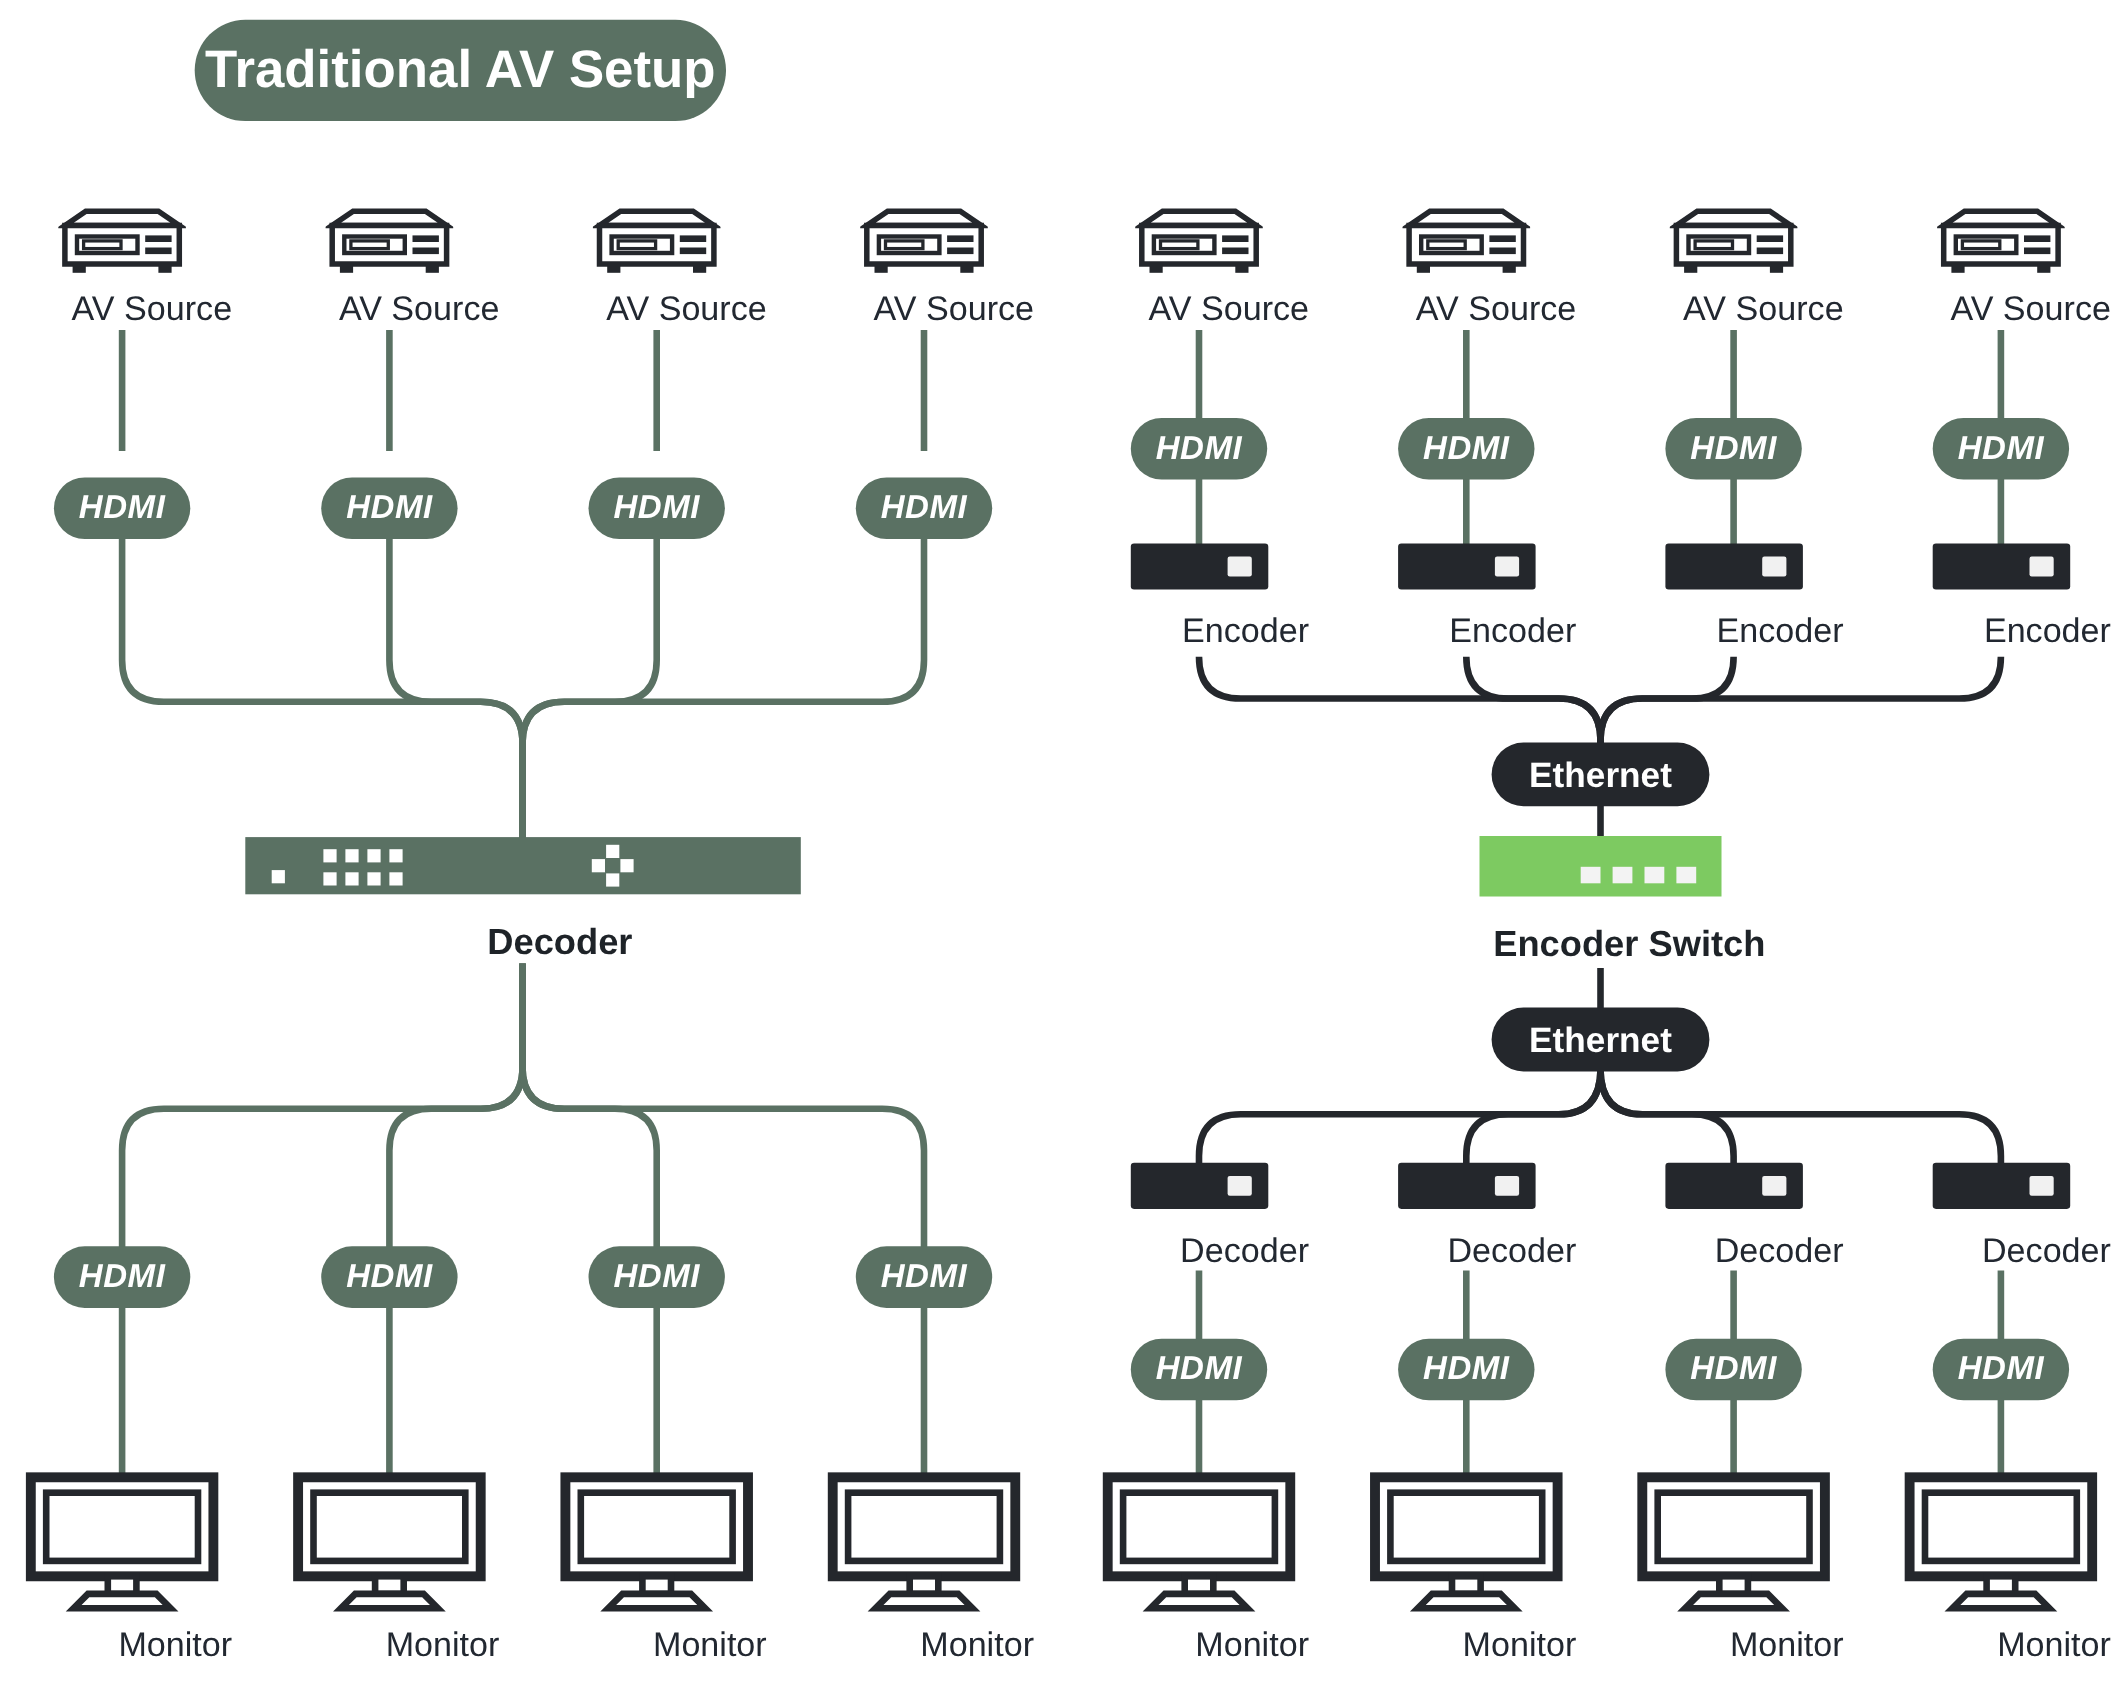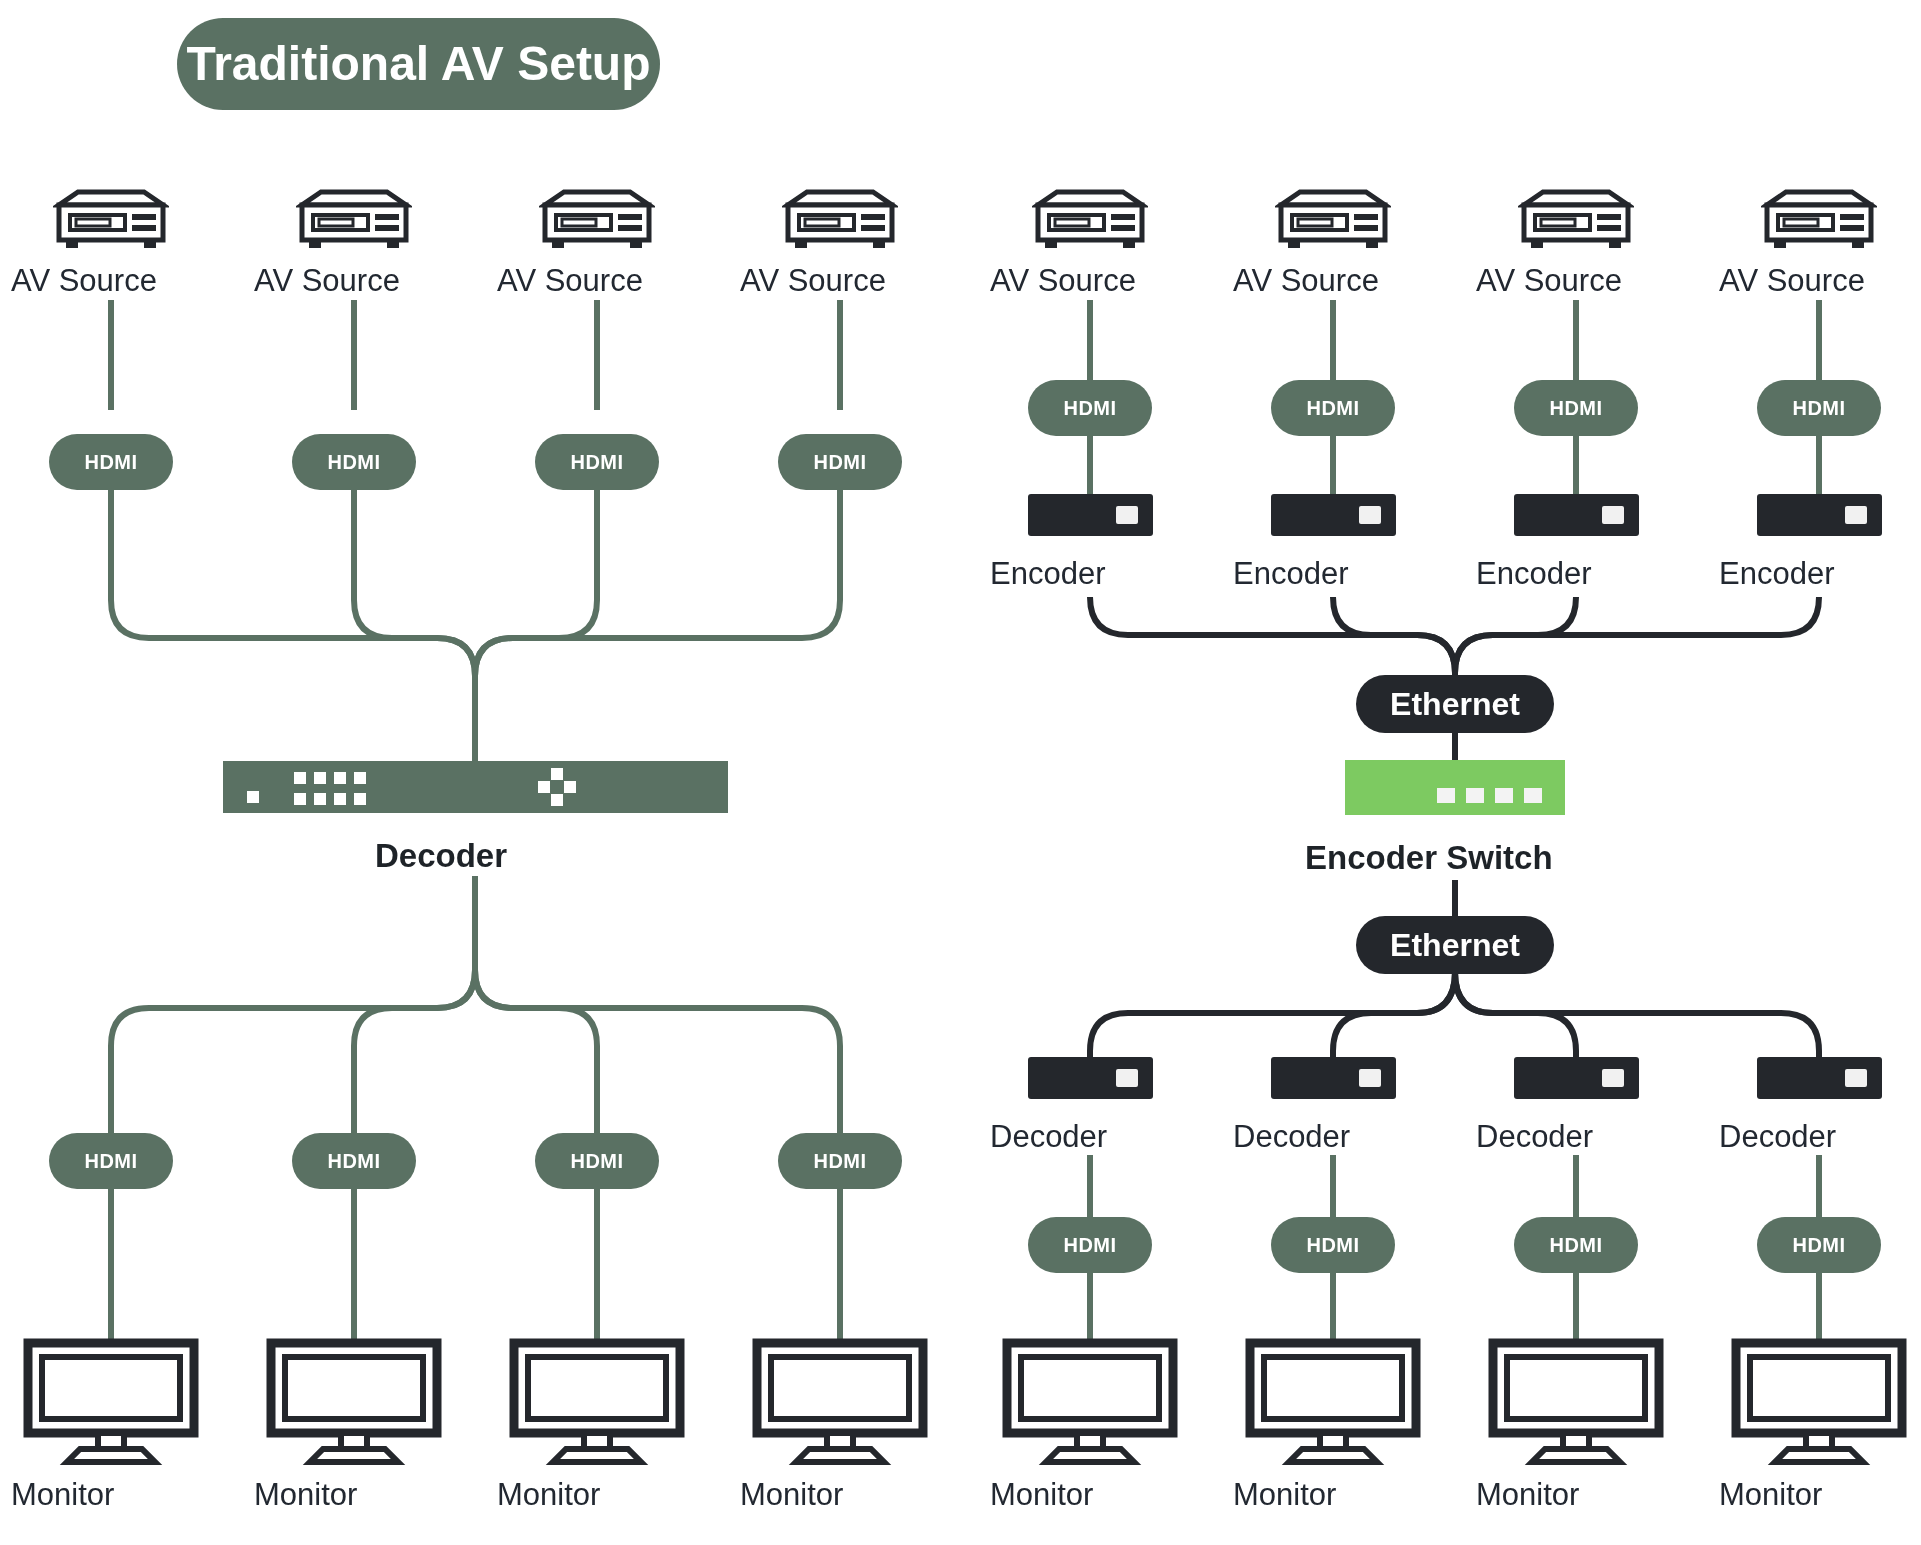--- a/index.html
+++ b/index.html
@@ -16,24 +16,24 @@
   }
   .wires{position:absolute;left:0;top:0;}
   .wire-green path{stroke:var(--sage);}
   .wire-dark path{stroke:var(--dark);}
   .pill{
     position:absolute;display:flex;align-items:center;justify-content:center;
     color:#fff;font-weight:700;border-radius:999px;white-space:nowrap;line-height:1;
   }
   .pill.title-left{background:var(--sage);font-size:48px;}
   .pill.title-right{background:var(--green);font-size:48px;}
-  .pill.sage{background:var(--sage);font-size:20px;letter-spacing:.5px;}
+  .pill.sage{background:var(--sage);font-size:30px;letter-spacing:.5px;font-style:italic;}
   .pill.darkbg{background:var(--dark);font-size:32px;}
   .node-label{
-    position:absolute;text-align:left;color:var(--text);
+    position:absolute;text-align:right;color:var(--text);
     font-size:31px;font-weight:500;line-height:1.1;white-space:nowrap;
   }
   .bold-label{font-weight:700;font-size:33px;color:#1E2328;}
   .icon{position:absolute;}
   .ink{stroke:var(--dark);}
   .fill-ink{fill:var(--dark);}
   .device{position:absolute;background:var(--dark);border-radius:3px;}
   .device .port{
     position:absolute;right:15px;top:50%;transform:translateY(-50%);
     width:22px;height:18px;background:#F1F1F1;border-radius:2px;

